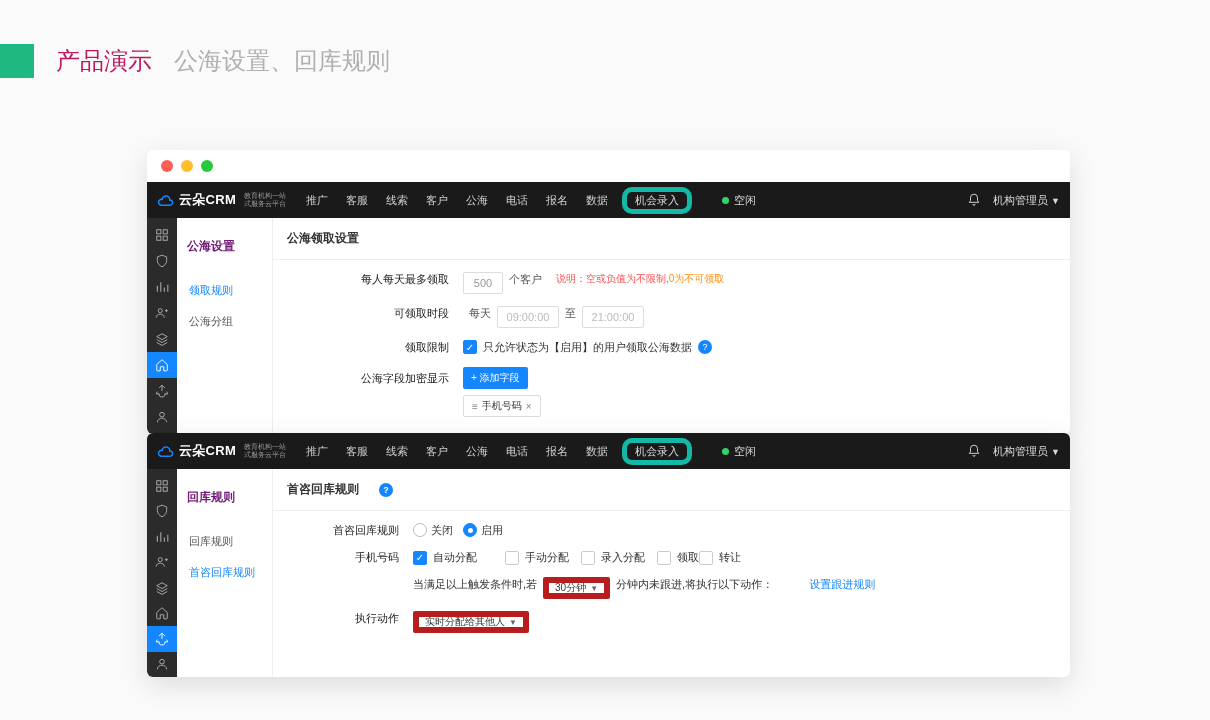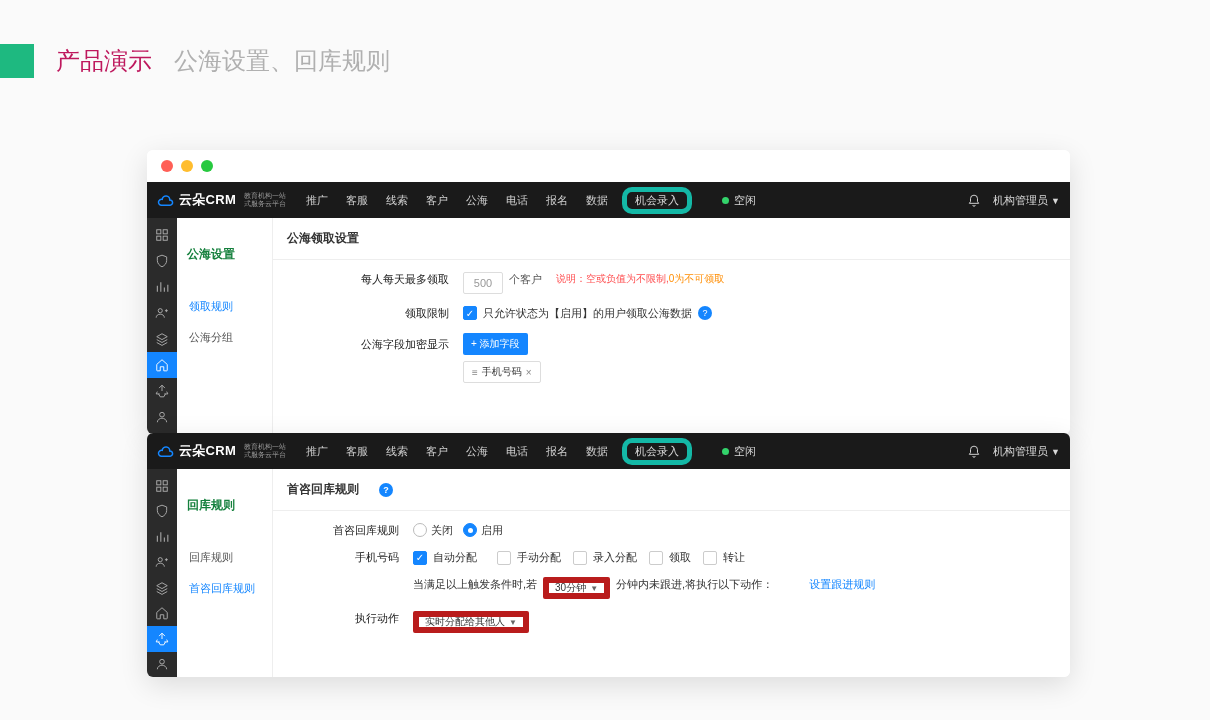--- a/index.html
+++ b/index.html
@@ -22,34 +22,34 @@
   .logo-wrap{display:flex;align-items:center;gap:4px;margin-right:6px}
   .cloud{width:18px;height:12px;position:relative}
   .cloud svg{width:18px;height:18px}
   .brand{color:#fff;font-weight:700;font-size:13px;letter-spacing:.3px}
   .brand-sub{font-size:7px;color:#9c9c9c;margin-left:4px;line-height:8px}
   .nav{display:flex;margin-left:6px;gap:2px}
   .nav a{color:#d0d0d0;padding:0 8px;text-decoration:none;cursor:pointer}
   .pill{border:5px solid #14b8a6;border-radius:10px;padding:1px 8px;margin-left:6px;cursor:pointer}
   .badge-idle{display:flex;align-items:center;margin-left:30px}
   .badge-idle .d{width:7px;height:7px;border-radius:50%;background:#33d36b;margin-right:5px}
-  .top-right{margin-left:auto;display:flex;align-items:flex-end;gap:12px}
+  .top-right{margin-left:auto;display:flex;align-items:flex-start;gap:12px}
   .bell{width:14px;height:14px}
   .user-txt{cursor:pointer}
   .car{font-size:9px;margin-left:3px}
 
   .app-body{display:flex;height:calc(100% - 68px)}
   .panel-bot .app-body{height:calc(100% - 36px)}
   .iconrail{width:30px;background:#2b2b2b;display:flex;flex-direction:column;align-items:center;padding-top:4px}
   .iconrail .si{width:30px;height:26px;display:flex;align-items:center;justify-content:center;color:#aeaeae;cursor:pointer}
   .iconrail .si.active{background:#1486ff;color:#fff}
   .iconrail svg{width:14px;height:14px}
 
   .side2{width:96px;background:#fff;border-right:1px solid #eee}
-  .side2 .hd{font-size:12px;font-weight:700;padding:28px 10px;color:#15803d}
+  .side2 .hd{font-size:12px;font-weight:700;padding:20px 10px;color:#701a75}
   .side2 .it{font-size:11px;padding:8px 12px;color:#555;cursor:pointer}
   .side2 .it.sel{color:#1486ff}
 
   .content{flex:1;background:#fff;position:relative;font-size:11px;color:#333}
   .sec-title{padding:12px 14px;font-size:12px;display:flex;align-items:center;font-weight:600}
   .hr{height:1px;background:#eee;margin:0}
   .form{padding:6px 0}
   .row{display:flex;padding:6px 0}
   .lab{width:190px;text-align:right;padding-right:14px;color:#222}
   .inp{border:1px solid #ddd;border-radius:2px;height:22px;padding:0 6px;font-size:11px;color:#bbb;background:#fff}
@@ -184,20 +184,27 @@
         <div class="sec-title">公海领取设置</div>
         <div class="hr"></div>
         <div class="form">
           <div class="row">
             <div class="lab">每人每天最多领取</div>
             <input class="inp sm" value="500" style="">
             <span class="gap">个客户</span>
             <span class="note"><span>说明：空或负值为不限制,</span><span class="o">0为不可领取</span></span>
           </div>
           <div class="row">
+            <div class="lab">可领取时段</div>
+            <span class="gap">每天</span>
+            <input class="inp tm" value="09:00:00" style="">
+            <span class="gap">至</span>
+            <input class="inp tm" value="21:00:00" style="">
+          </div>
+          <div class="row">
             <div class="lab">领取限制</div>
             <span class="chk on">✓</span>
             <span>只允许状态为【启用】的用户领取公海数据</span>
             <span class="qmark">?</span>
           </div>
           <div class="row" style="align-items:flex-start">
             <div class="lab" style="padding-top:4px">公海字段加密显示</div>
             <div>
               <button class="btn-blue">+ 添加字段</button><br>
               <span class="tag">
@@ -313,27 +320,27 @@
             <div class="lab" style="width:140px">首咨回库规则</div>
             <span class="radio"></span>
             <span style="margin-right:10px">关闭</span>
             <span class="radio on"></span>
             <span>启用</span>
           </div>
           <div class="row">
             <div class="lab" style="width:140px">手机号码</div>
             <div id="checks2" style="display:flex;align-items:center">
                 <span class="chk on">✓</span>
-                <span style="margin-right: 20px;">自动分配</span>
+                <span style="margin-right: 28px;">自动分配</span>
                 <span class="chk"></span>
                 <span style="margin-right: 12px;">手动分配</span>
                 <span class="chk"></span>
                 <span style="margin-right: 12px;">录入分配</span>
                 <span class="chk"></span>
-                <span style="margin-right: 12px;">领取</span>
+                <span style="margin-right: 0;">领取</span>
                 <span class="chk"></span>
                 <span style="margin-right: 12px;">转让</span>
               </div>
           </div>
           <div class="row">
             <div class="lab" style="width:140px"></div>
             <span>当满足以上触发条件时,若</span>
             <span class="select" style="margin:0 6px">
               <span>30分钟</span>
                 <span class="car2">▼</span>

